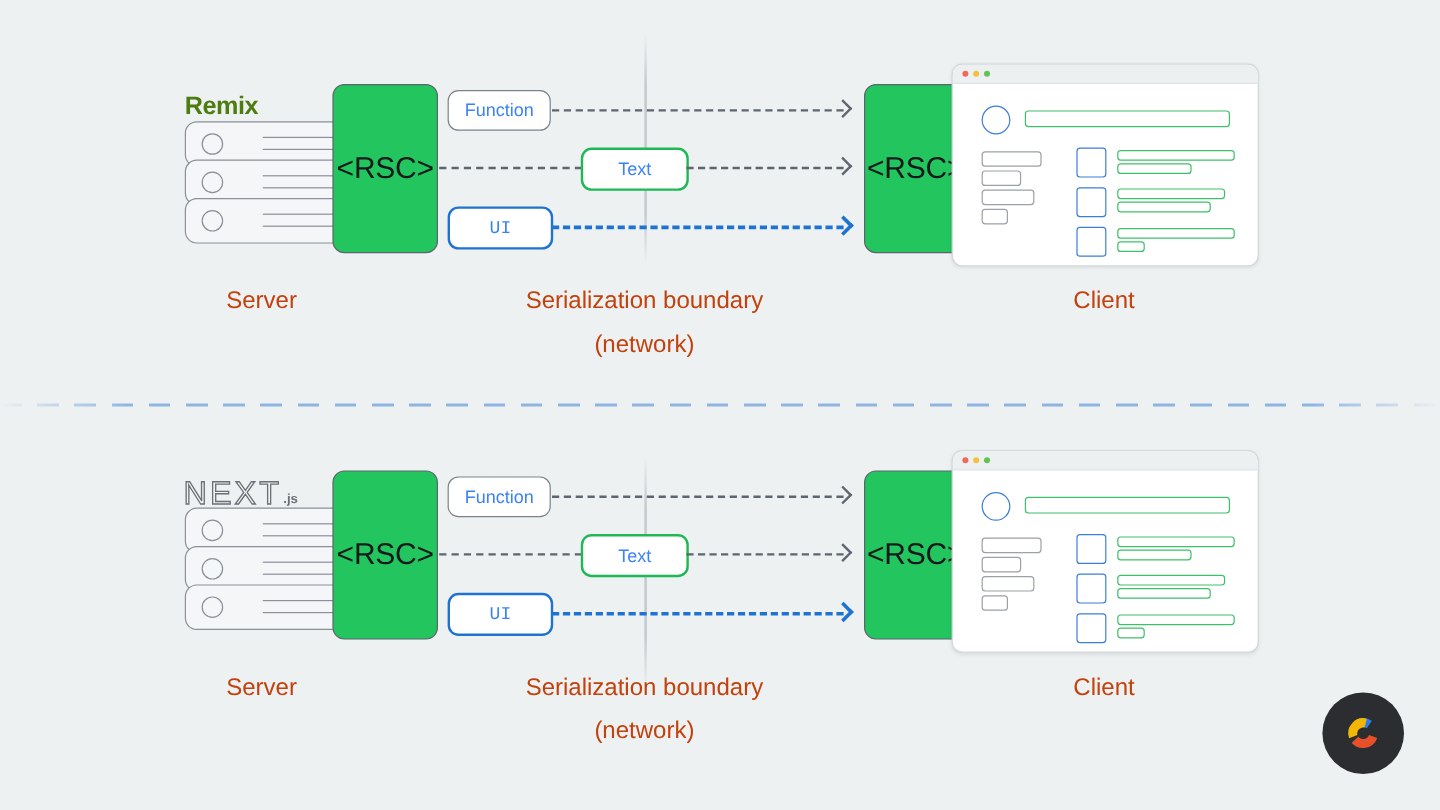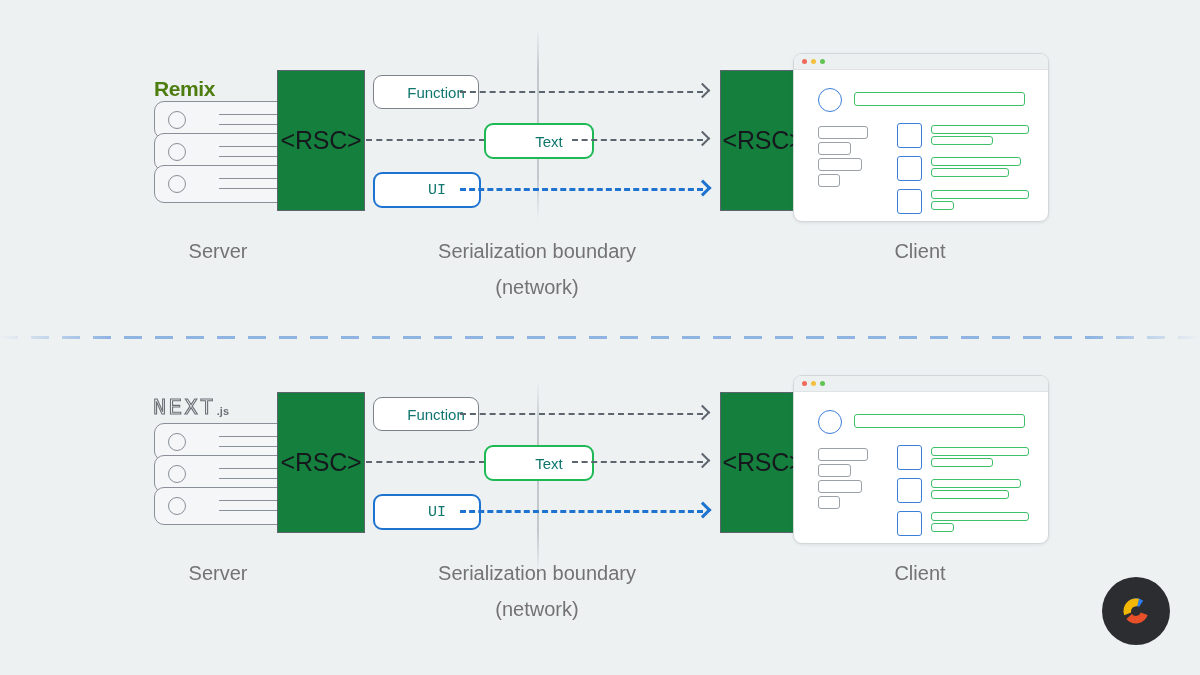--- a/index.html
+++ b/index.html
@@ -27,51 +27,50 @@
   .logo-remix{
     position:absolute;left:154px;top:78px;
     font-size:21px;font-weight:bold;letter-spacing:-.4px;
     color:#4d7c0f;line-height:1;
   }
   .logo-next{
     position:absolute;left:153px;top:398px;
     display:flex;align-items:flex-end;line-height:1;
   }
   .logo-next .nx{
-    font-size:22px;font-weight:400;letter-spacing:2.5px;
+    font-size:27px;font-weight:400;letter-spacing:2.5px;
     color:#f2f4f5;
     -webkit-text-stroke:1.1px #6b7076;
     line-height:1;
-    font-family:Liberation Mono, monospace;
   }
   .logo-next .js{
     font-size:11px;font-weight:bold;color:#6b7076;
     margin-left:1px;margin-bottom:3px;letter-spacing:0;
   }
 
   
   .rack{position:absolute;width:136px;height:36px;
     border:1.6px solid #8a9099;border-radius:10px;background:#f4f6f7;}
   .rack .dot{position:absolute;left:13px;top:9px;width:16px;height:16px;
     border:1.6px solid #8a9099;border-radius:50%;background:#f4f6f7;}
   .rack .ln{position:absolute;left:64px;height:0;border-top:1.6px solid #8a9099;}
   .rack .ln1{top:12px;width:60px;}
   .rack .ln2{top:22px;width:60px;}
 
   
-  .rsc{position:absolute;background:#15803d;border:1.8px solid #5c646e;border-radius:0;
+  .rsc{position:absolute;background:#22c55e;border:1.8px solid #5c646e;border-radius:10px;
     display:flex;align-items:center;justify-content:center;
     font-size:25px;color:#15181c;letter-spacing:-.2px;}
   .rsc.left{width:86px;height:139px;}
   .rsc.right{width:84px;height:139px;}
 
   
   .pill{position:absolute;height:32px;background:#fff;border-radius:9px;
     display:flex;align-items:center;justify-content:center;
-    font-size:15px;color:#0f766e;padding-left:20px;}
+    font-size:15px;color:#3b82f6;}
   .pill.gray{border:1.8px solid #7b828a;}
   .pill.green{border:2.2px solid #1eb955;}
   .pill.blue{border:2.2px solid #1f73d0;font-family:Liberation Mono, monospace;}
 
   
   .flow{position:absolute;height:0;}
   .flow.gray{border-top:2.6px dashed #5d656e;}
   .flow.blue{border-top:3px dashed #1f73d0;}
 
   .arrow{position:absolute;width:13px;height:13px;}
@@ -96,21 +95,21 @@
   .b-circle{position:absolute;left:24px;top:18px;width:22px;height:22px;
     border:1.6px solid #3d7ed6;border-radius:50%;}
   .b-headline{position:absolute;left:60px;top:22px;width:169px;height:12px;
     border:1.6px solid #3ec06a;border-radius:3px;}
 
   .b-side{position:absolute;border:1.4px solid #9aa1a8;border-radius:3px;height:11px;}
   .b-chk{position:absolute;width:23px;height:23px;border:1.6px solid #3d7ed6;border-radius:3px;}
   .b-txt{position:absolute;border:1.5px solid #3ec06a;border-radius:3px;height:7px;}
 
   
-  .lbl{position:absolute;text-align:center;color:#737373;font-size:20px;line-height:36px;}
+  .lbl{position:absolute;text-align:center;color:#c2410c;font-size:20px;line-height:36px;}
 
   
   .divider{position:absolute;left:0;top:336px;width:1200px;height:3px;}
   .divider .dash{position:absolute;top:0;left:0;right:0;height:3px;
     background:repeating-linear-gradient(to right,#8fb4e2 0 18px,transparent 18px 31px);
     -webkit-mask-image:linear-gradient(to right,transparent 0,#000 9%,#000 91%,transparent 100%);
     mask-image:linear-gradient(to right,transparent 0,#000 9%,#000 91%,transparent 100%);}
 
   
   .badge{position:absolute;left:1102px;top:577px;width:68px;height:68px;border-radius:50%;

